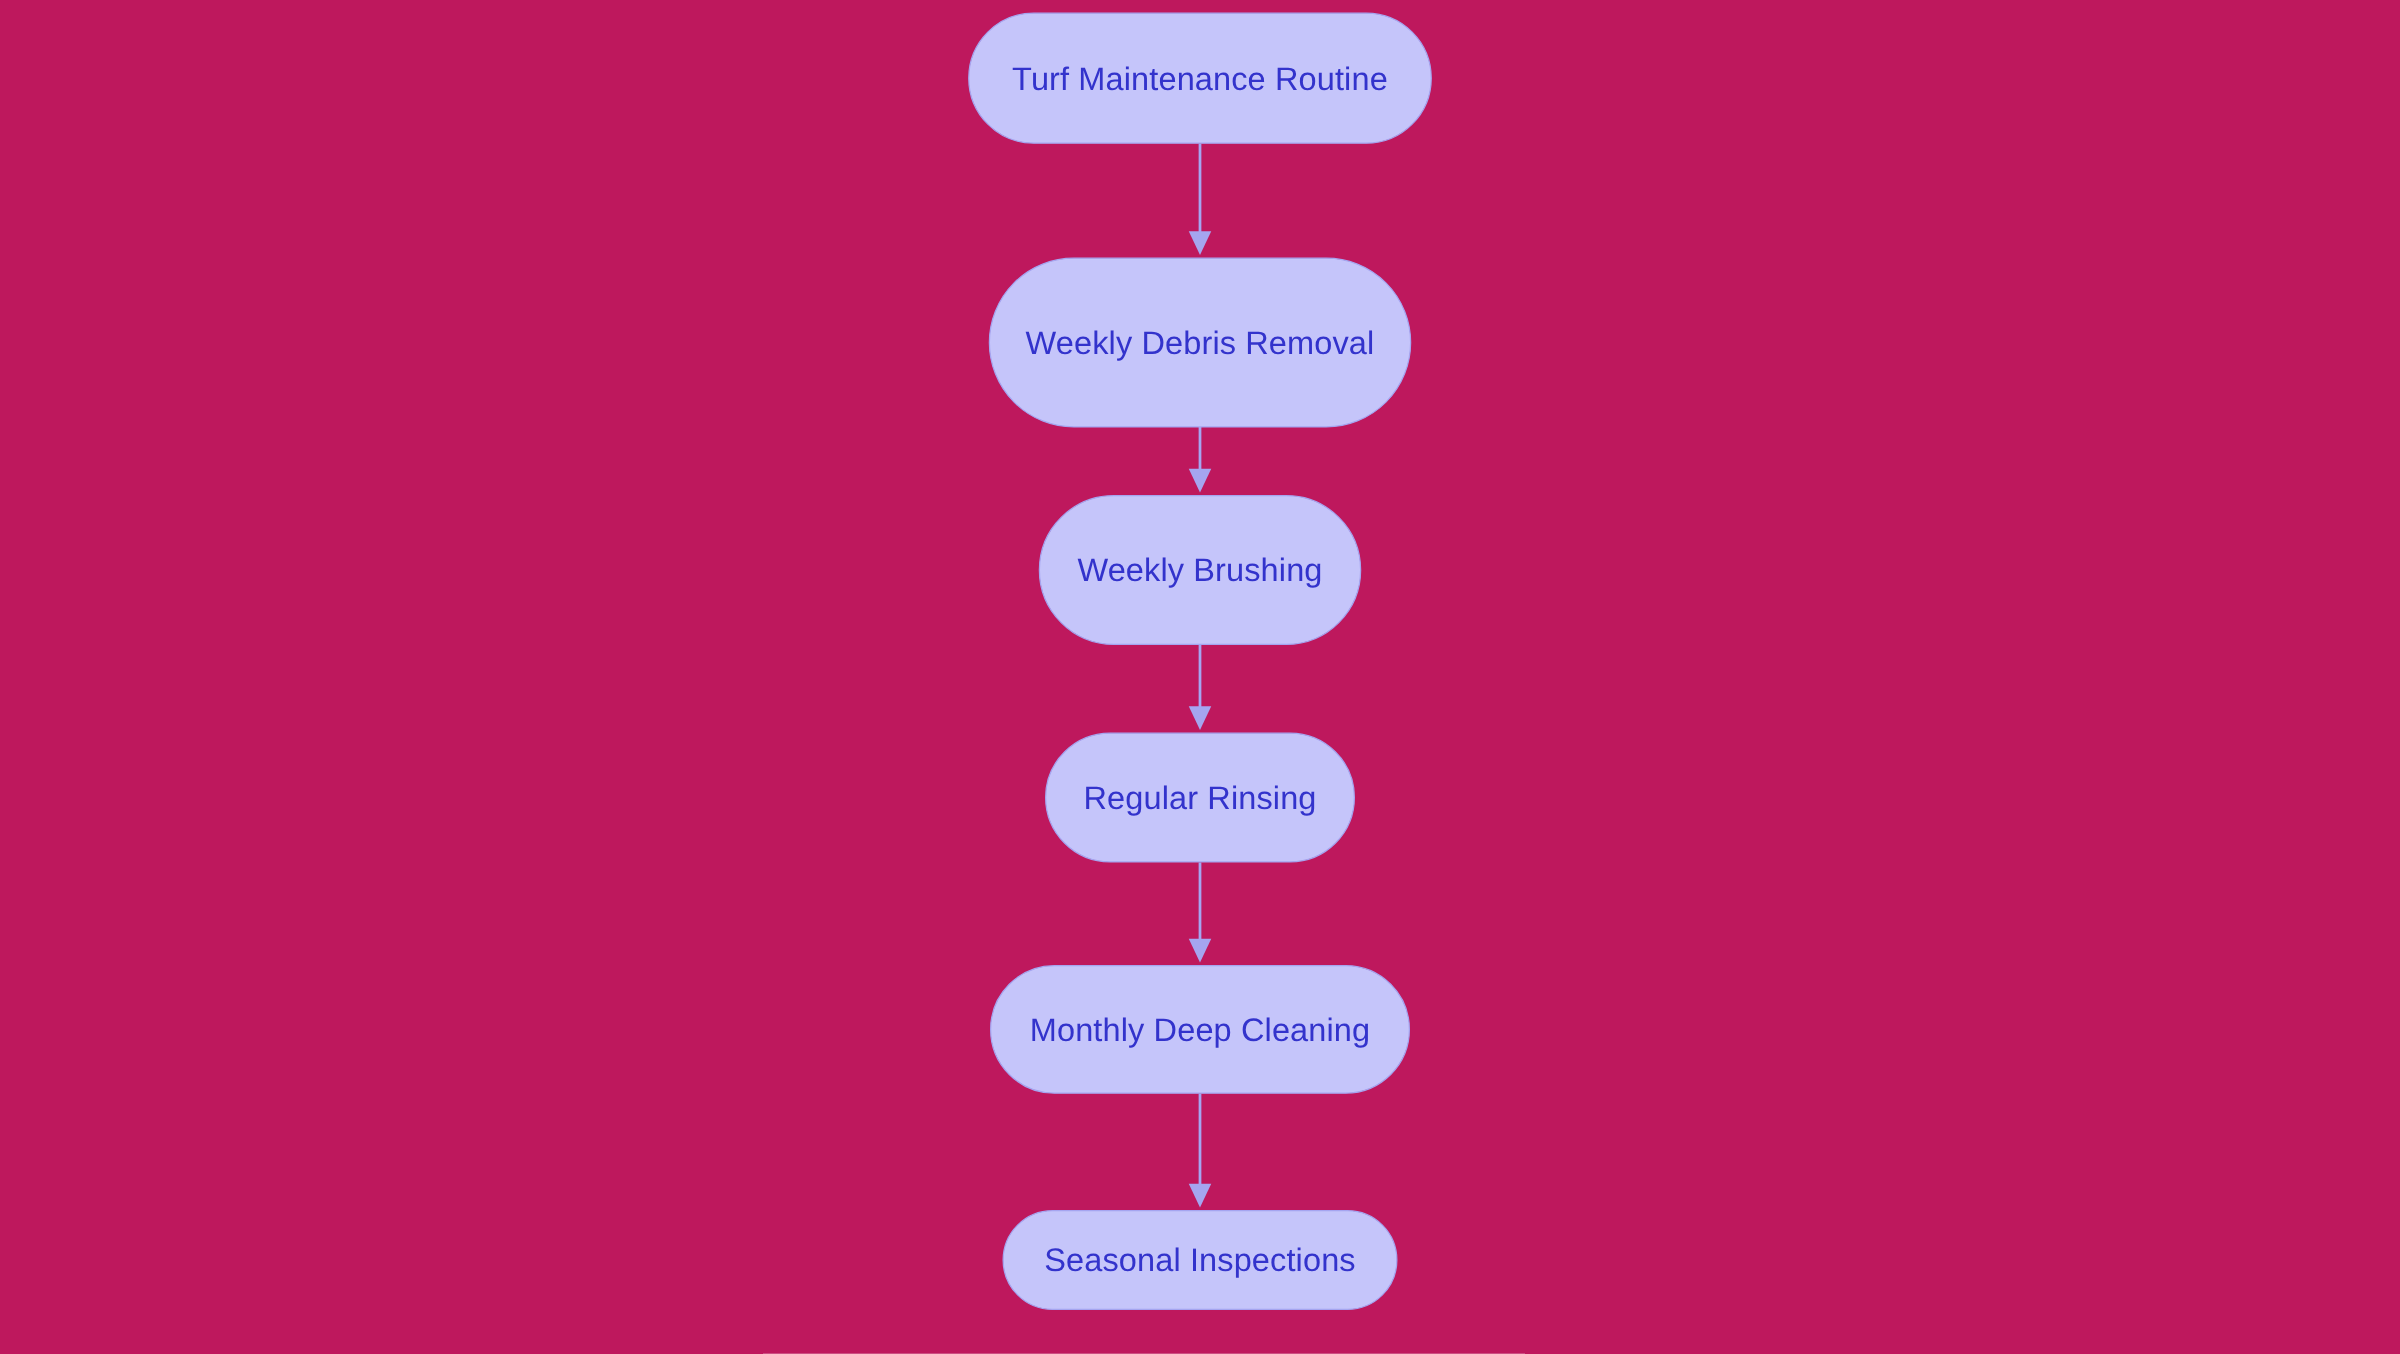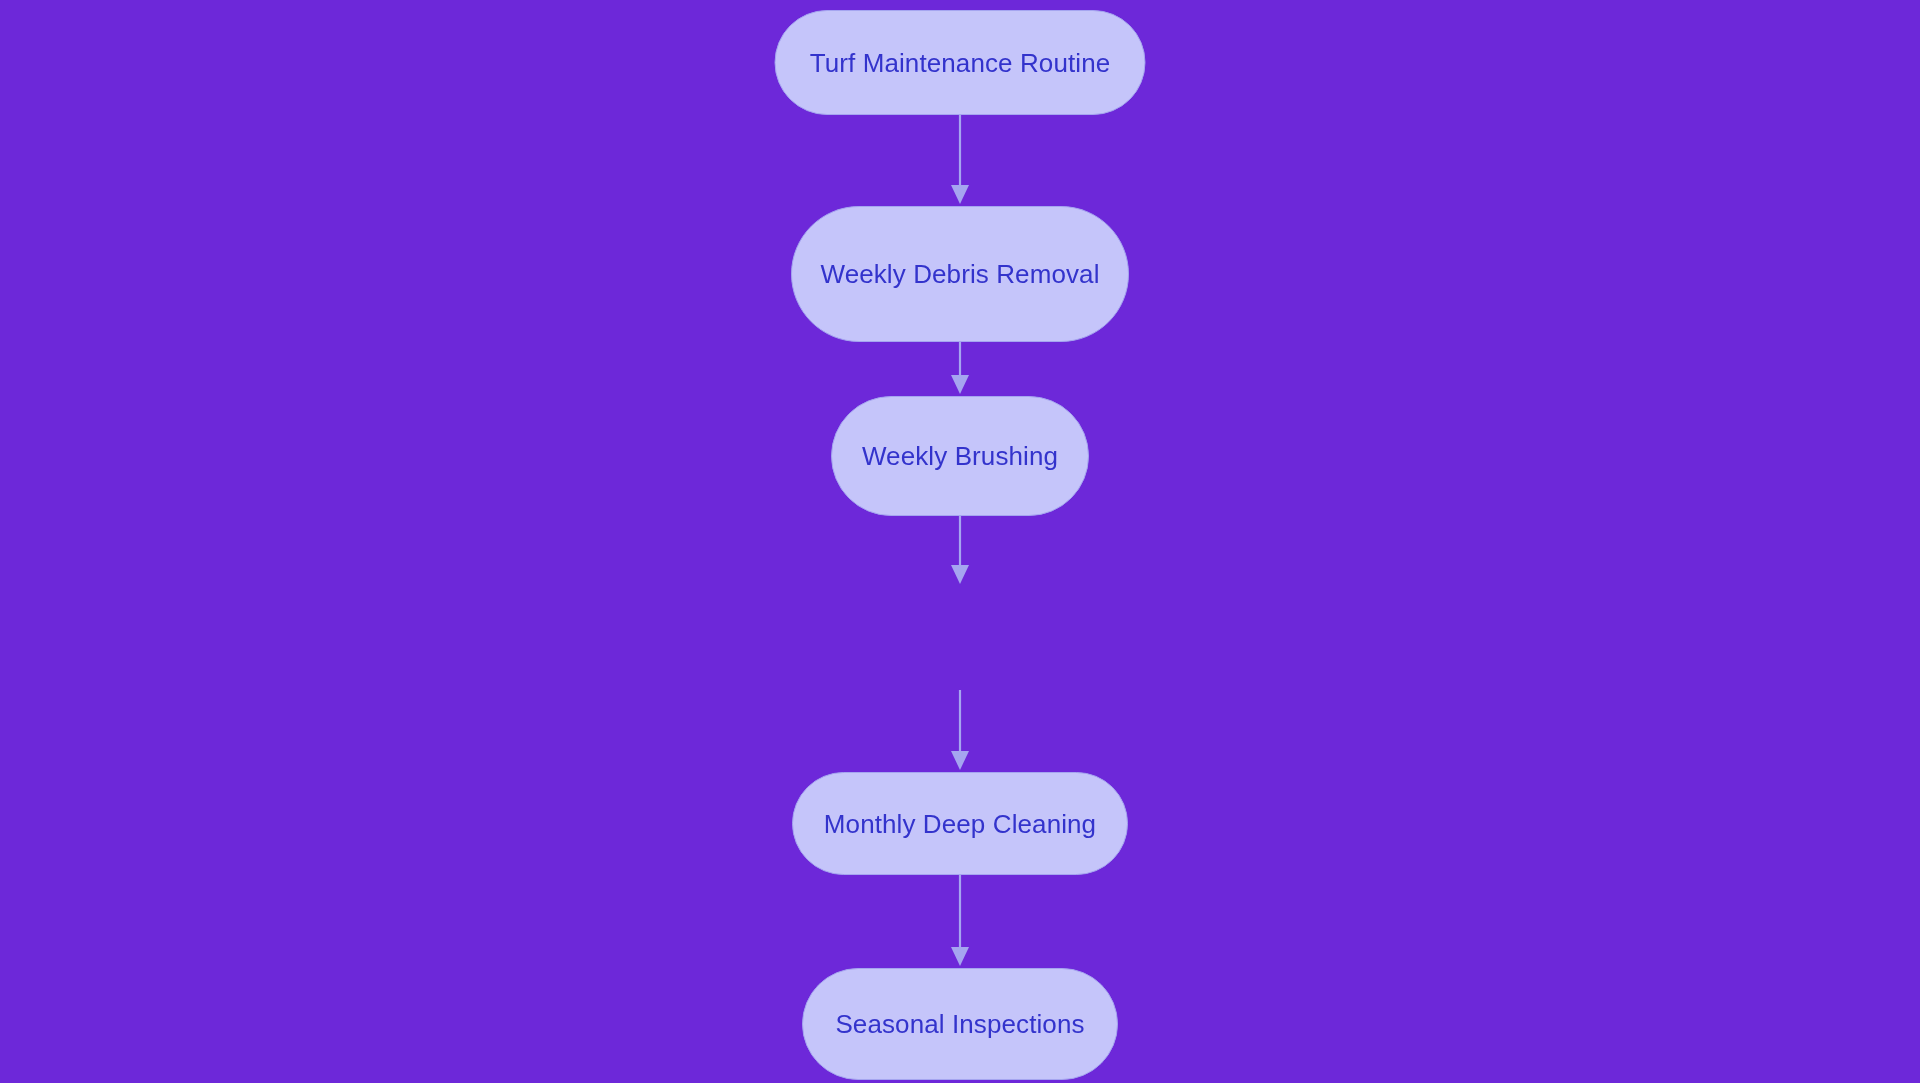--- a/index.html
+++ b/index.html
@@ -12,21 +12,21 @@
     width: 1920px;
     height: 1083px;
     overflow: hidden;
     font-family: "Liberation Sans", "DejaVu Sans", sans-serif;
   }
 
   #flowchart {
     position: relative;
     width: 1920px;
     height: 1083px;
-    background: #6d28d9;
+    background: #be185d;
   }
 
   
   .node {
     position: absolute;
     box-sizing: border-box;
     display: flex;
     align-items: center;
     justify-content: center;
     background: #c5c5fa;
@@ -103,22 +103,25 @@
   </div>
 
   <div class="node" style="top:206px; width:338px; height:136px;">
     <span class="node-label">Weekly Debris Removal</span>
   </div>
 
   <div class="node" style="top:396px; width:258px; height:120px;">
     <span class="node-label">Weekly Brushing</span>
   </div>
 
+  <div class="node" style="top:586px; width:248px; height:104px;">
+    <span class="node-label">Regular Rinsing</span>
+  </div>
 
   <div class="node" style="top:772px; width:336px; height:103px;">
     <span class="node-label">Monthly Deep Cleaning</span>
   </div>
 
-  <div class="node" style="top:968px; width:316px; height:112px;text-align:right;">
+  <div class="node" style="top:968px; width:316px; height:80px;text-align:right;">
     <span class="node-label">Seasonal Inspections</span>
   </div>
 
 </div>
 
 </body></html>

